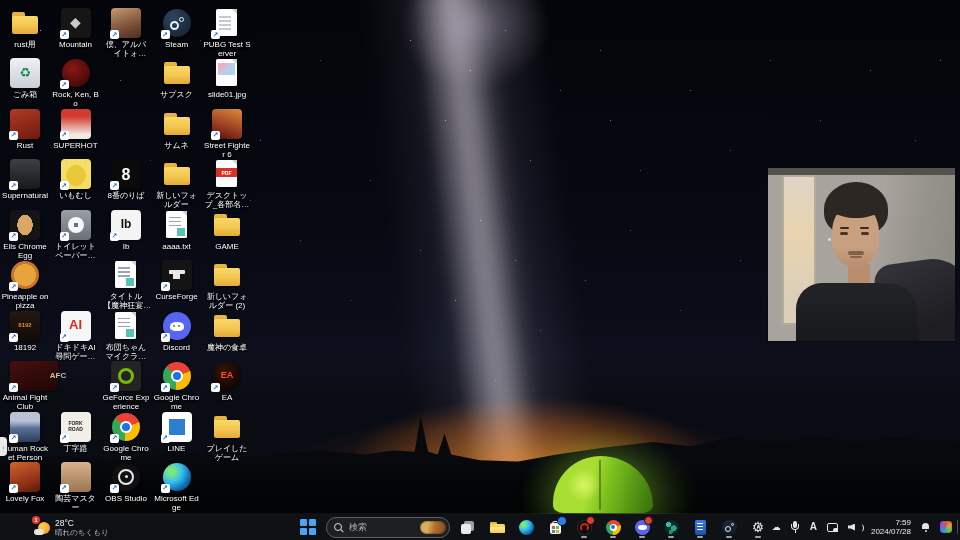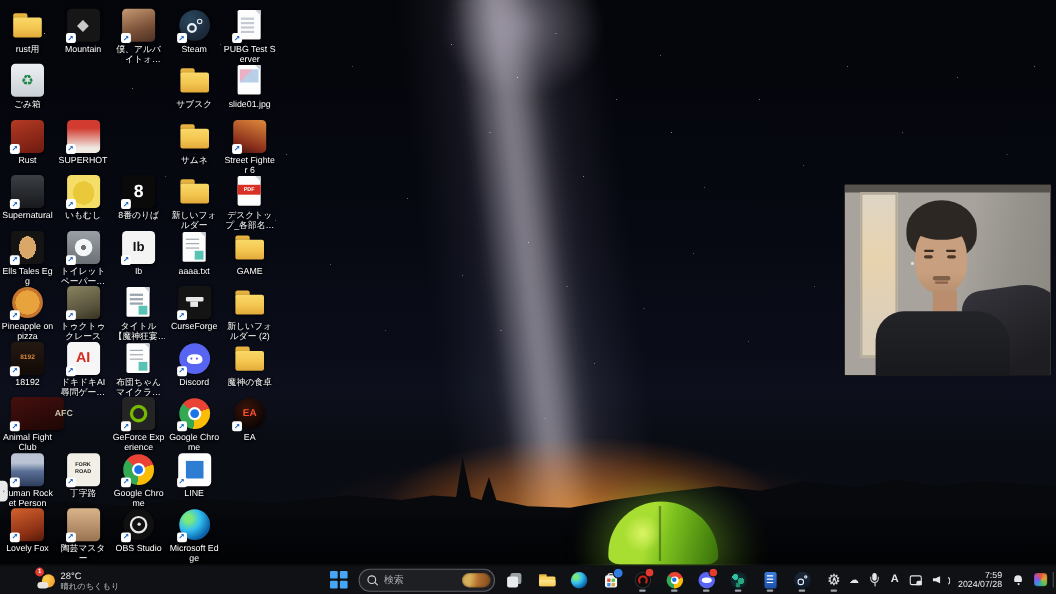--- a/index.html
+++ b/index.html
@@ -224,20 +224,27 @@
         <div class="sc">↗</div>
       </div>
       <div class="lbl">PUBG Test Server</div>
     </div>
     <div class="cell" style="left: 1px; top: 58.44px;">
       <div class="art">
         <div class="tile" style="background: linear-gradient(rgb(238, 241, 244), rgb(201, 207, 214)); color: rgb(29, 134, 73); font-size: 13px; white-space: pre-line; text-align: center; line-height: 1.1;">♻</div>
       </div>
       <div class="lbl">ごみ箱</div>
     </div>
+    <div class="cell" style="left: 51.5px; top: 58.44px;">
+      <div class="art">
+        <div class="circ" style="background: radial-gradient(circle at 40% 35%, rgb(138, 26, 20), rgb(69, 8, 10) 75%);"></div>
+        <div class="sc">↗</div>
+      </div>
+      <div class="lbl">Rock, Ken, Bo</div>
+    </div>
     <div class="cell" style="left: 152.5px; top: 58.44px;">
       <div class="art">
         <div class="foldertab"></div>
         <div class="folderbody"></div>
       </div>
       <div class="lbl">サブスク</div>
     </div>
     <div class="cell" style="left: 203px; top: 58.44px;">
       <div class="art">
         <div class="doc">
@@ -310,21 +317,21 @@
           <div class="pdfband">PDF</div>
         </div>
       </div>
       <div class="lbl">デスクトップ_各部名称W11_03.pdf</div>
     </div>
     <div class="cell" style="left: 1px; top: 209.76px;">
       <div class="art">
         <div class="tile" style="background: radial-gradient(9px 12px, rgb(217, 168, 104) 0px, rgb(217, 168, 104) 85%, rgb(20, 20, 20) 86%);"></div>
         <div class="sc">↗</div>
       </div>
-      <div class="lbl">Ells Tales Egg</div>
+      <div class="lbl">Ells Chrome Egg</div>
     </div>
     <div class="cell" style="left: 51.5px; top: 209.76px;">
       <div class="art">
         <div class="tile" style="background: linear-gradient(rgb(154, 160, 166), rgb(107, 112, 118));">
           <div style="position: absolute; left: 7px; top: 7px; width: 16px; height: 16px; background: radial-gradient(circle, rgb(107, 112, 118) 0px, rgb(107, 112, 118) 20%, rgb(244, 246, 248) 21%); border-radius: 50%;"></div>
         </div>
         <div class="sc">↗</div>
       </div>
       <div class="lbl">トイレットペーパーはバスケットボールに...</div>
     </div>
@@ -354,27 +361,20 @@
       </div>
       <div class="lbl">GAME</div>
     </div>
     <div class="cell" style="left: 1px; top: 260.2px;">
       <div class="art">
         <div class="circ" style="background: radial-gradient(circle, rgb(232, 163, 61) 0px, rgb(232, 163, 61) 55%, rgb(196, 116, 44) 56%, rgb(196, 116, 44) 80%, rgb(156, 81, 30) 81%);"></div>
         <div class="sc">↗</div>
       </div>
       <div class="lbl">Pineapple on pizza</div>
     </div>
-    <div class="cell" style="left: 51.5px; top: 260.2px;">
-      <div class="art">
-        <div class="tile" style="background: linear-gradient(160deg, rgb(138, 132, 96), rgb(85, 80, 58) 70%, rgb(53, 49, 31));"></div>
-        <div class="sc">↗</div>
-      </div>
-      <div class="lbl">トゥクトゥクレース</div>
-    </div>
     <div class="cell" style="left: 102px; top: 260.2px;">
       <div class="art">
         <div class="doc">
           <div class="fold"></div>
           <div class="ln" style="top: 6px;"></div>
           <div class="ln" style="top: 10px;"></div>
           <div class="ln" style="top: 14px;"></div>
           <div class="accent"></div>
         </div>
       </div>
@@ -500,20 +500,27 @@
       <div class="lbl">Google Chrome</div>
     </div>
     <div class="cell" style="left: 152.5px; top: 411.52px;">
       <div class="art">
         <div class="tile" style="background: rgb(255, 255, 255);">
           <div style="position: absolute; left: 7px; top: 7px; width: 16px; height: 16px; background: rgb(45, 125, 210);"></div>
         </div>
         <div class="sc">↗</div>
       </div>
       <div class="lbl">LINE</div>
+    </div>
+    <div class="cell" style="left: 203px; top: 411.52px;">
+      <div class="art">
+        <div class="foldertab"></div>
+        <div class="folderbody"></div>
+      </div>
+      <div class="lbl">プレイしたゲーム</div>
     </div>
     <div class="cell" style="left: 1px; top: 461.96px;">
       <div class="art">
         <div class="tile" style="background: linear-gradient(160deg, rgb(212, 98, 46), rgb(138, 47, 20) 70%, rgb(84, 26, 10));"></div>
         <div class="sc">↗</div>
       </div>
       <div class="lbl">Lovely Fox</div>
     </div>
     <div class="cell" style="left: 51.5px; top: 461.96px;">
       <div class="art">

